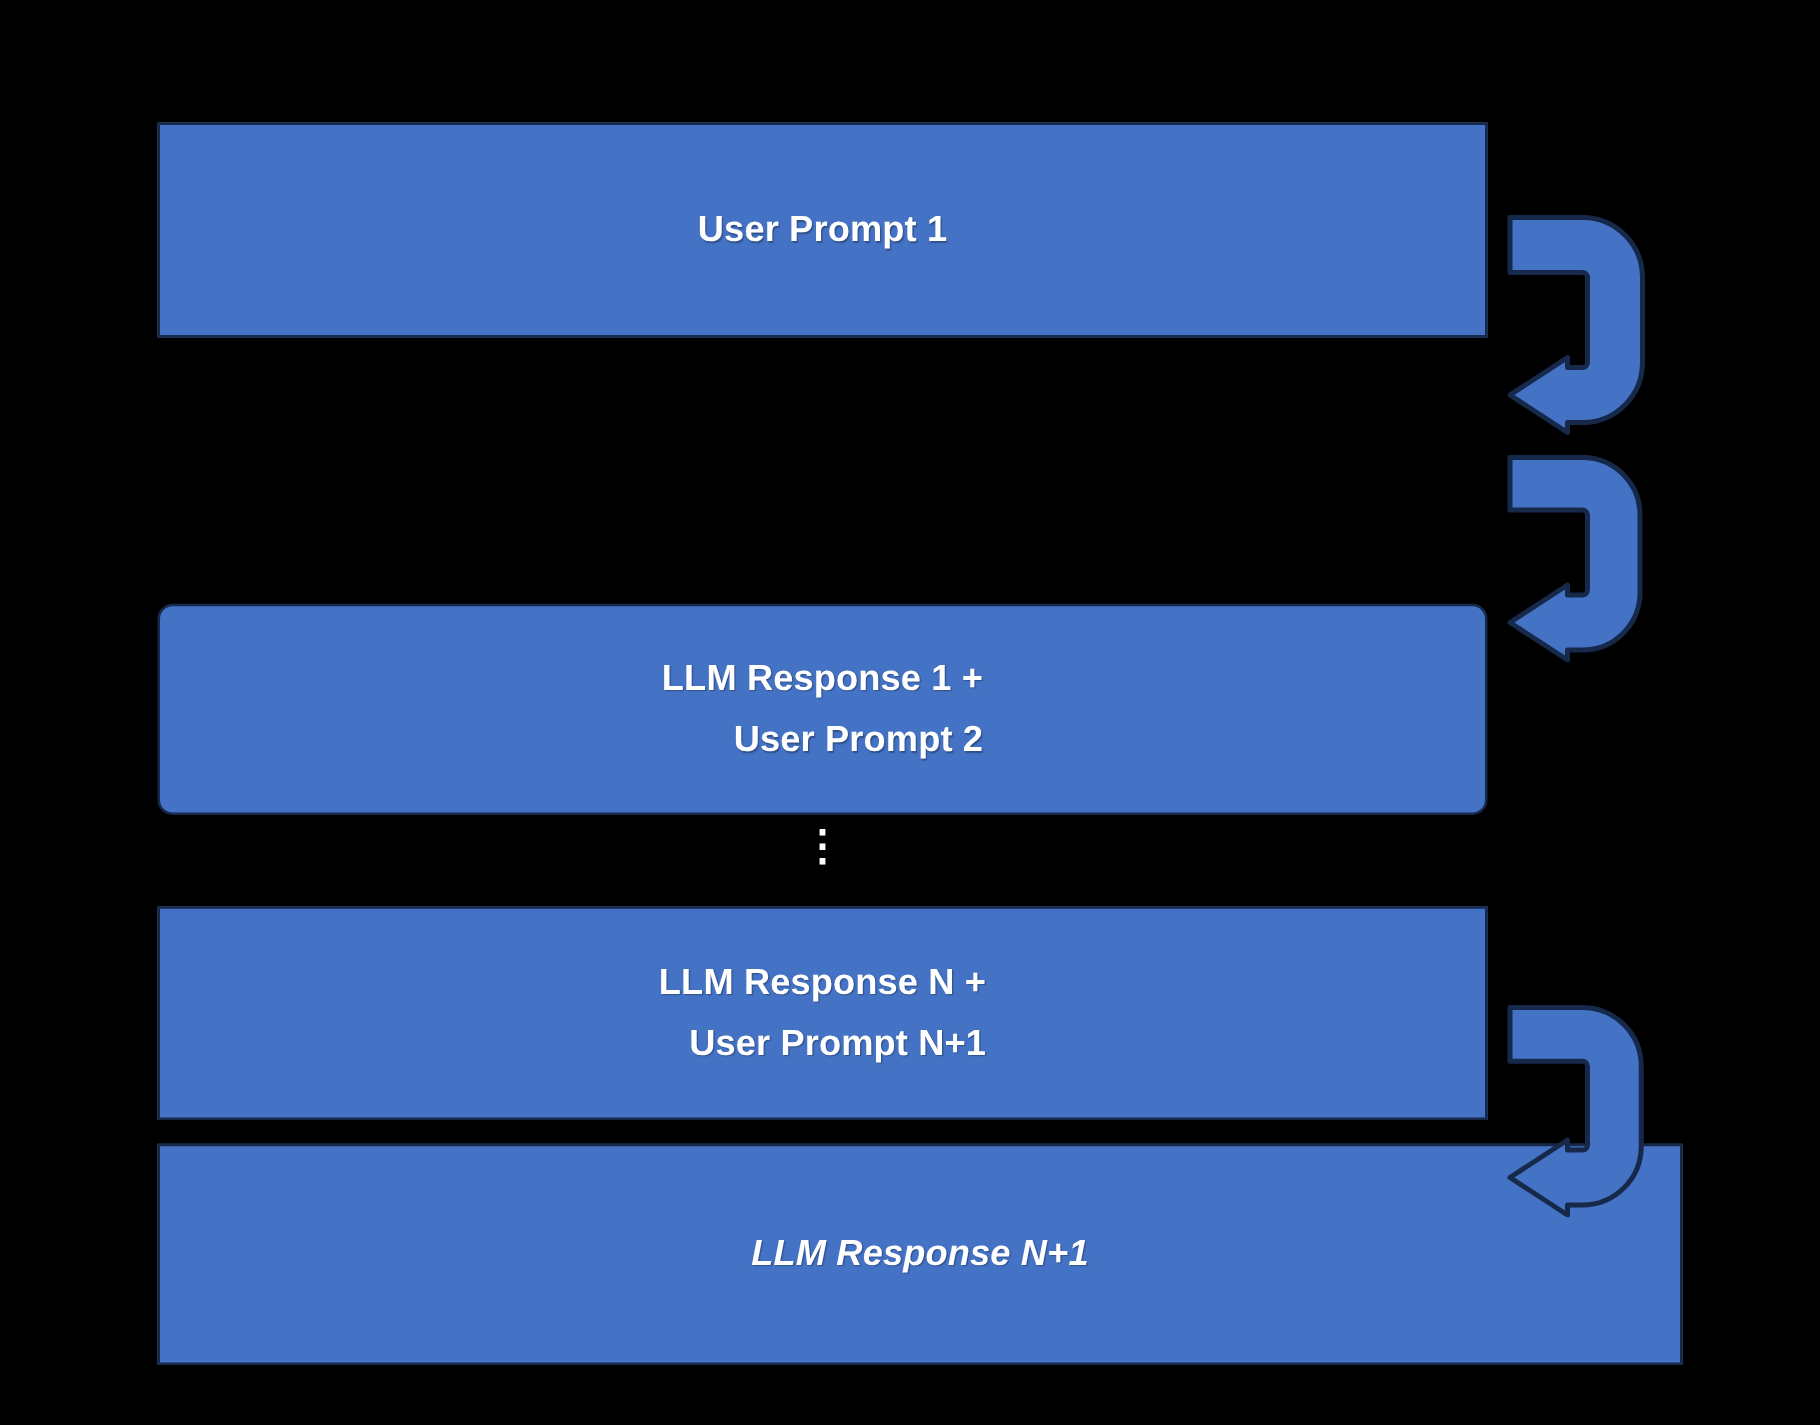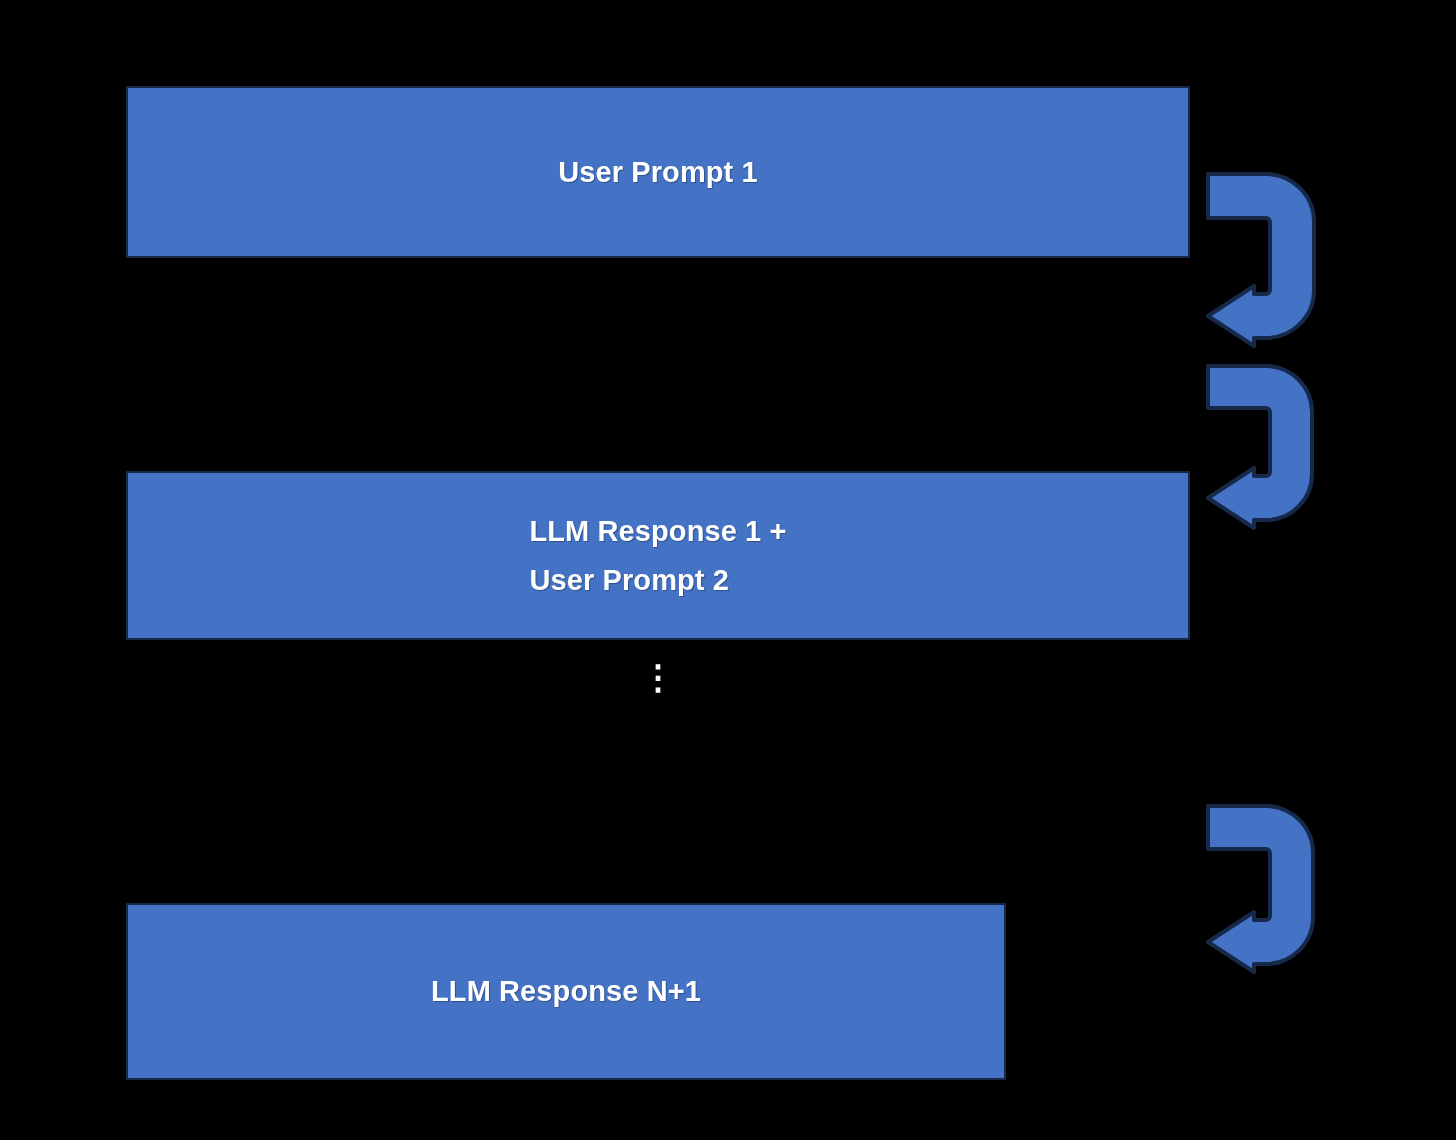--- a/index.html
+++ b/index.html
@@ -21,39 +21,40 @@
   }
 
   .flow-box {
     position: absolute;
     box-sizing: border-box;
     background: #4472C4;
     border: 2px solid #17294a;
     display: flex;
     align-items: center;
     justify-content: center;
-    text-align: left;
+    text-align: right;
+    margin-top: 12px;
   }
   .flow-box .box-label {
     color: #ffffff;
     font-weight: bold;
     font-size: 29px;
     line-height: 1.68;
     letter-spacing: 0.1px;
     text-shadow: 1px 1px 1px rgba(0,0,0,0.30);
     white-space: pre-line;
     padding: 0 12px;
   }
 
   
   #box-0 { left: 126px; top: 86px;   width: 1064px; height: 172px; }
   #box-1 { left: 126px; top: 277px;  width: 1064px; height: 173px; }
-  #box-2 { left: 126px; top: 471px;  width: 1064px; height: 169px; }
+  #box-2 { left: 126px; top: 471px;  width: 1064px; height: 169px; border-radius: 12px; }
   #box-3 { left: 126px; top: 713px;  width: 1064px; height: 171px; }
-  #box-4 { left: 126px; top: 903px;  width: 880px; height: 177px; }
+  #box-4 { left: 126px; top: 903px;  width: 1220px; height: 177px; font-style: italic; }
 
   
   #ellipsis {
     position: absolute;
     left: 126px;
     top: 640px;
     width: 1064px;
     height: 73px;
     display: flex;
     align-items: center;
@@ -84,20 +85,24 @@
   </div>
 
 
   <div class="flow-box" id="box-2">
     <span class="box-label">LLM Response 1 +
 User Prompt 2</span>
   </div>
 
   <div id="ellipsis">⋮</div>
 
+  <div class="flow-box" id="box-3">
+    <span class="box-label">LLM Response N +
+User Prompt N+1</span>
+  </div>
 
   <div class="flow-box" id="box-4">
     <span class="box-label">LLM Response N+1</span>
   </div>
 
   <div class="loop-arrow" id="arrow-0">
     <svg width="118" height="180" viewBox="0 0 118 180">
       <path d="M 4 4 L 62 4 A 48 48 0 0 1 110 52 L 110 120 A 48 48 0 0 1 62 168 L 50 168 L 50 176 L 4 146 L 50 116 L 50 124 L 62 124 A 4 4 0 0 0 66 120 L 66 52 A 4 4 0 0 0 62 48 L 4 48 Z" fill="#4472C4" stroke="#17294a" stroke-width="4" stroke-linejoin="round"></path>
     </svg>
   </div>

